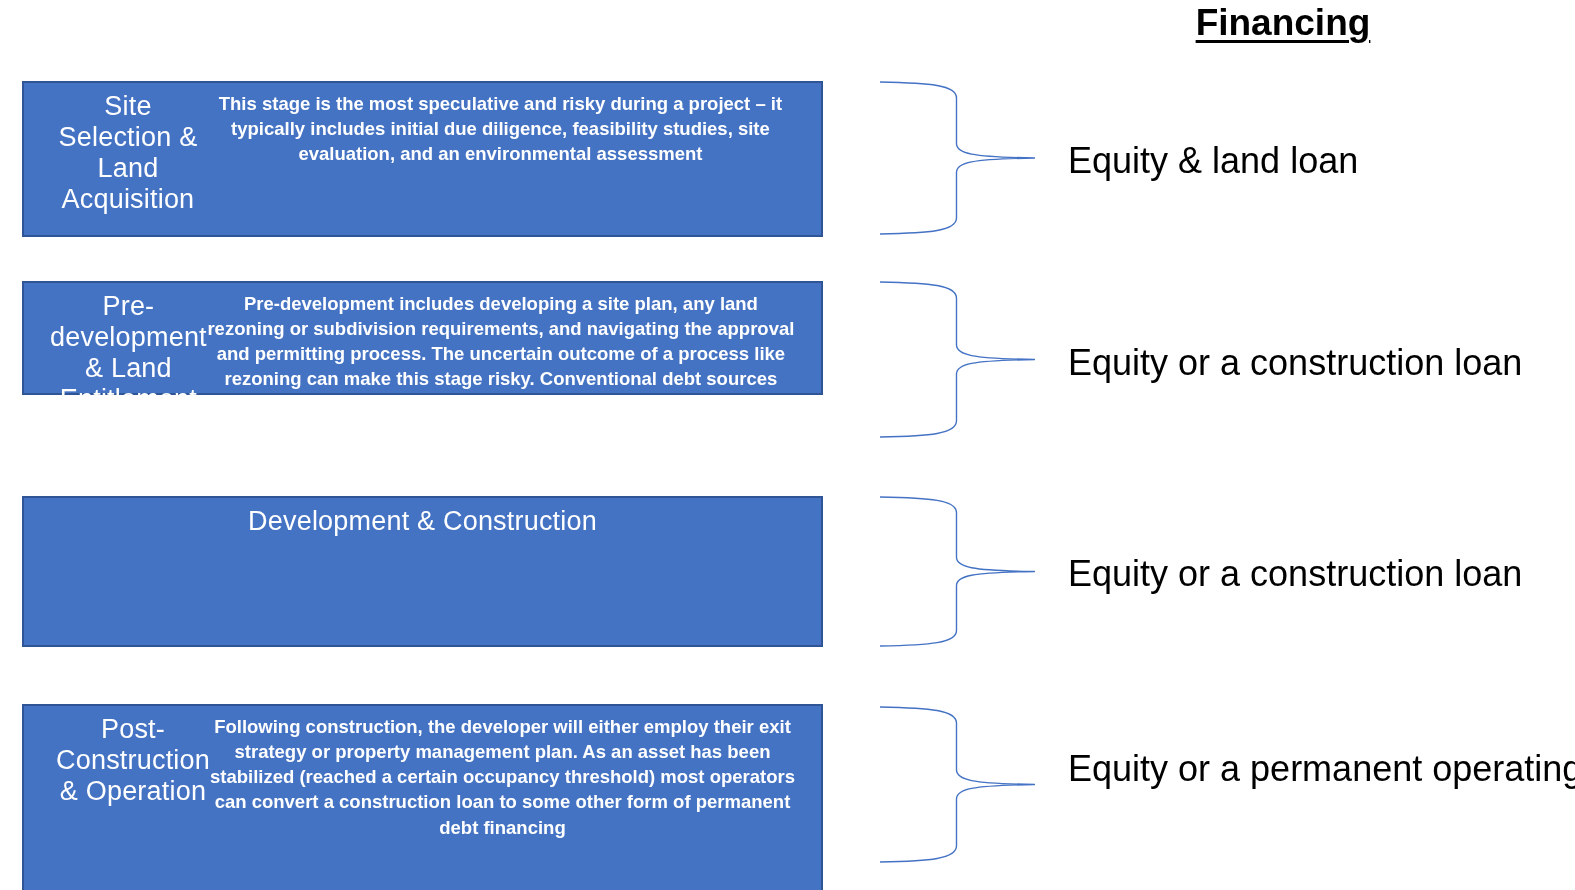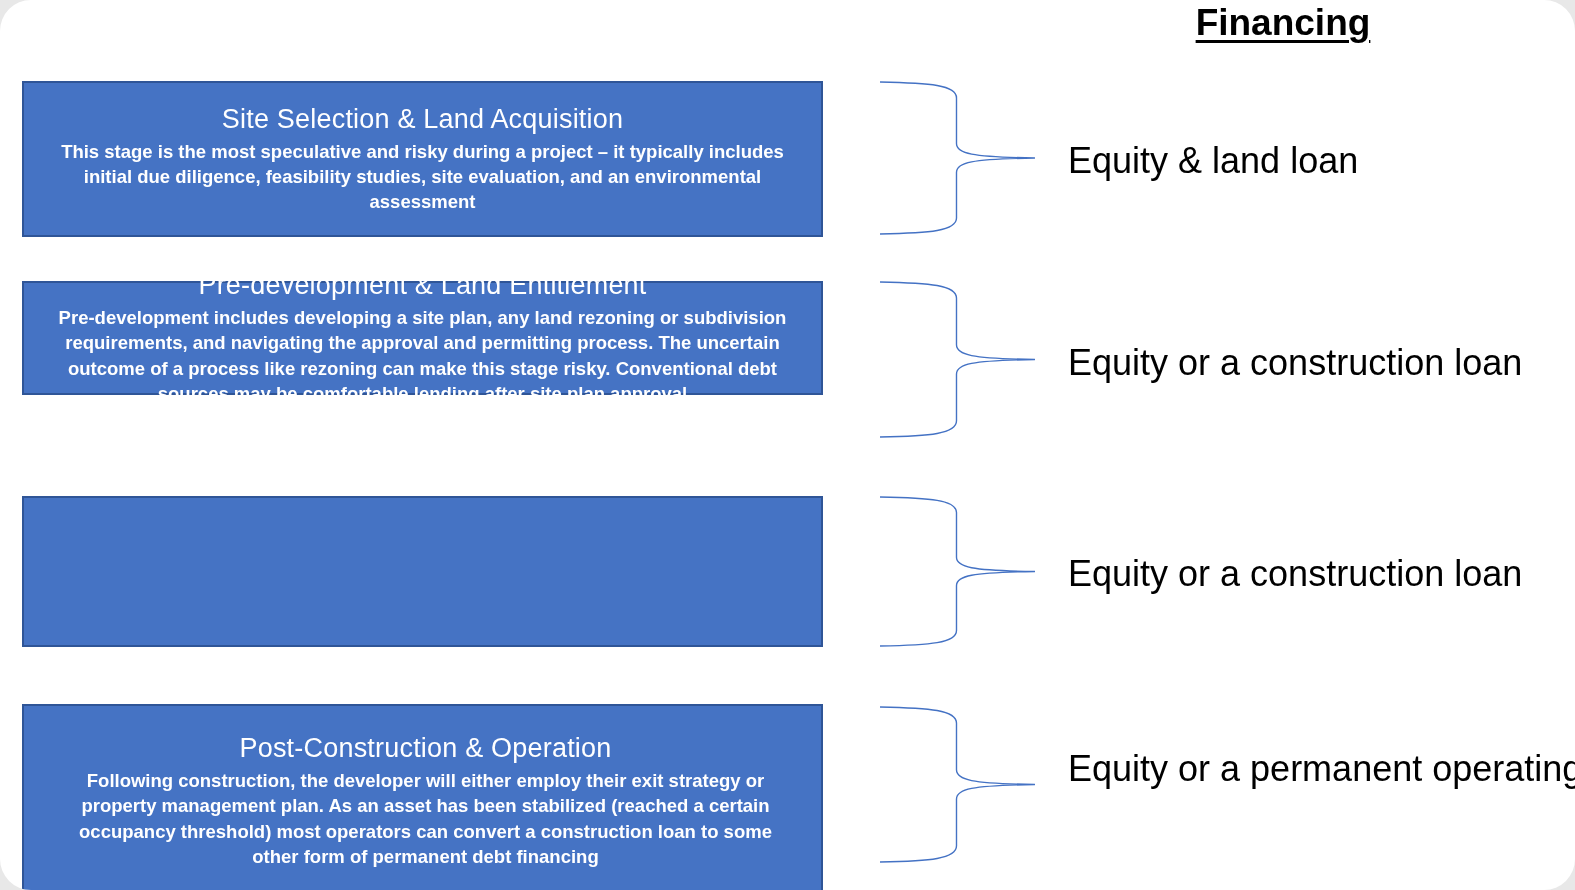--- a/index.html
+++ b/index.html
@@ -12,40 +12,39 @@
   }
   *{margin:0;padding:0;box-sizing:border-box;}
   html,body{background:#e8e8e8;}
   .slide{
     position:relative;
     width:1575px;height:890px;
     background:var(--bg);
     font-family:"Liberation Sans", sans-serif;
     overflow:hidden;
     margin:0 auto;
-    border-radius:31px;
   }
   .heading{
     position:absolute;
     top:2px;left:1097px;width:372px;
     text-align:center;
     font-size:37px;
     font-weight:600;
     color:var(--label-text);
     text-decoration:underline;
     text-underline-offset:5px;
     text-decoration-thickness:2.5px;
   }
   .box{
     position:absolute;
     left:22px;width:801px;
     background:var(--box-fill);
     border:2.5px solid var(--box-border);
     color:var(--box-text);
-    display:flex;flex-direction:column;justify-content:center;
+    display:flex;flex-direction:row;justify-content:center;
     text-align:center;
     padding:8px 26px;
   }
   .b1{top:81px;height:156px;}
   .b2{top:281px;height:114px;}
   .b3{top:496px;height:151px;}
   .b4{top:704px;height:194px;padding-left:32px;}
   .box-title{
     font-size:27px;
     font-weight:400;
@@ -101,20 +100,21 @@
   <div class="box b2">
     <div class="box-title">Pre-development &amp; Land Entitlement</div>
     <div class="box-desc">Pre-development includes developing a site plan, any land rezoning or subdivision requirements, and navigating the approval and permitting process. The uncertain outcome of a process like rezoning can make this stage risky. Conventional debt sources may be comfortable lending after site plan approval</div>
   </div>
   <svg class="brace br2" viewBox="0 0 158 155" preserveAspectRatio="none" aria-hidden="true">
     <path d="M 2 1 C 52 2 78 4 78 17 L 78 63 C 78 73 92 76.5 156 77.5 C 92 78.5 78 82 78 92 L 78 138 C 78 151 52 153 2 154" fill="none" stroke="var(--brace)" stroke-width="1.4" vector-effect="non-scaling-stroke"></path>
   </svg>
   <div class="fin-label fl2">Equity or a construction loan</div>
 
   <div class="box b3">
+    <div class="box-title">Development &amp; Construction</div>
   </div>
   <svg class="brace br3" viewBox="0 0 158 155" preserveAspectRatio="none" aria-hidden="true">
     <path d="M 2 1 C 52 2 78 4 78 17 L 78 63 C 78 73 92 76.5 156 77.5 C 92 78.5 78 82 78 92 L 78 138 C 78 151 52 153 2 154" fill="none" stroke="var(--brace)" stroke-width="1.4" vector-effect="non-scaling-stroke"></path>
   </svg>
   <div class="fin-label fl3">Equity or a construction loan</div>
 
   <div class="box b4">
     <div class="box-title">Post-Construction &amp; Operation</div>
     <div class="box-desc">Following construction, the developer will either employ their exit strategy or property management plan. As an asset has been stabilized (reached a certain occupancy threshold) most operators can convert a construction loan to some other form of permanent debt financing</div>
   </div>

